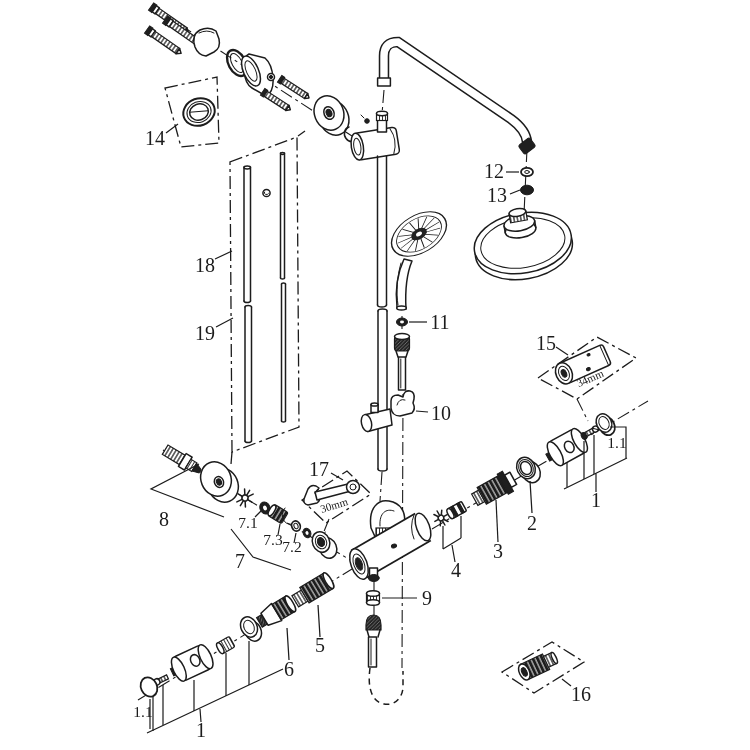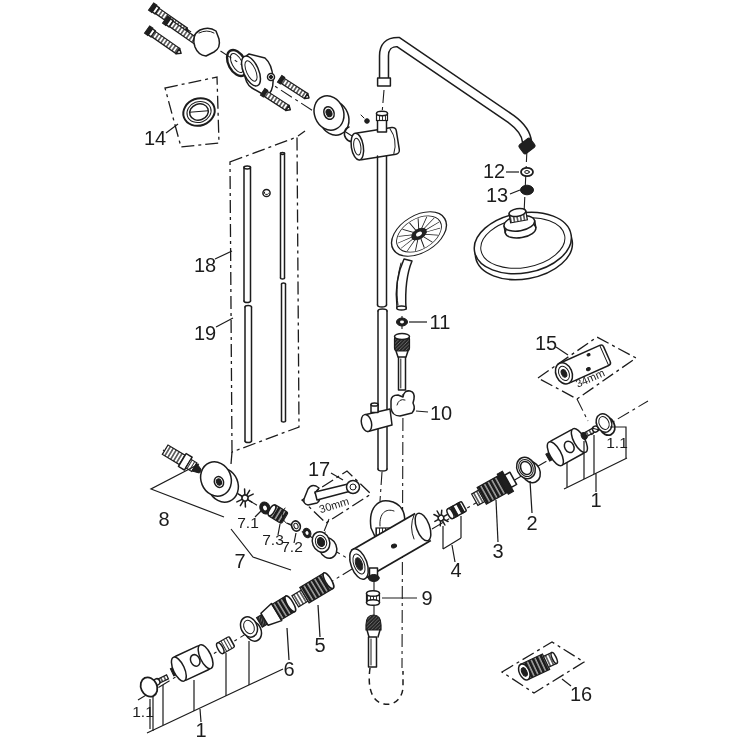--- a/index.html
+++ b/index.html
@@ -1,17 +1,17 @@
 <!DOCTYPE html>
 <html><head>
 <meta charset="utf-8">
 <style>
   html,body{margin:0;padding:0;background:#fff;}
   #stage{position:relative;width:750px;height:750px;background:#fff;overflow:hidden;
-         font-family:Liberation Sans, sans-serif;}
+         font-family:Liberation Serif, serif;}
   svg{position:absolute;left:0;top:0;}
   .ln{fill:none;stroke:#1c1c1c;stroke-width:1.5;stroke-linecap:round;stroke-linejoin:round;}
   .lnt{fill:none;stroke:#1c1c1c;stroke-width:1;stroke-linecap:round;}
   .wf{fill:#ffffff;stroke:#1c1c1c;stroke-width:1.5;stroke-linejoin:round;}
   .dk{fill:#1f1f1f;stroke:#1c1c1c;stroke-width:1;}
   .thr{fill:url(#th);stroke:#1c1c1c;stroke-width:1.2;}
   .knf{fill:url(#kn);stroke:#1c1c1c;stroke-width:1.2;}
   .kn2{fill:url(#kn2);stroke:#1c1c1c;stroke-width:1.2;}
   .rbf{fill:url(#rb);stroke:#1c1c1c;stroke-width:1.2;}
   .ax{fill:none;stroke:#1c1c1c;stroke-width:1.1;stroke-dasharray:13 4 3 4;}

